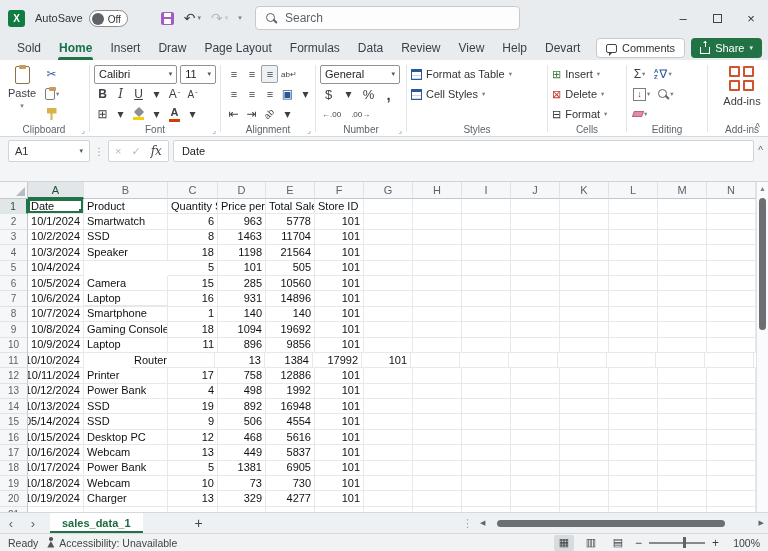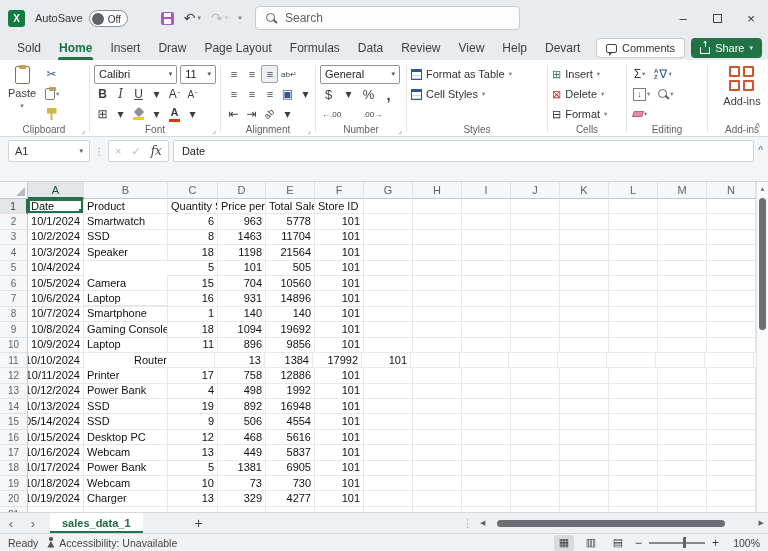--- a/index.html
+++ b/index.html
@@ -342,21 +342,21 @@
         <span>General</span>
         <span class="dd">▾</span>
       </span>
     </div>
     <div class="rrow" style="gap:3px;">
       <span class="rbtn" style="font-size:13px;">$</span>
       <span class="rbtn dd">▾</span>
       <span class="rbtn" style="font-size:13px;">%</span>
       <span class="rbtn" style="font-size:15px;font-weight:bold;">,</span>
     </div>
-    <div class="rrow" style="gap:18px;">
+    <div class="rrow" style="gap:6px;">
       <span class="rbtn tinytxt">←.00</span>
       <span class="rbtn tinytxt">.00→</span>
     </div>
     <span class="glabel">Number</span>
     <span class="launcher">⌟</span>
   </div>
   <div class="vsep"></div>
 
   <div class="rgroup" style="width:138px;">
     <div class="stylerow">
@@ -566,21 +566,21 @@
         <div class="gcell" style="width: 49px;"></div>
         <div class="gcell" style="width: 49px;"></div>
         <div class="gcell" style="width: 49px;"></div>
         <div class="gcell" style="width: 49px;"></div>
       </div>
       <div class="grow">
         <div class="gnum">6</div>
         <div class="gcell num" style="width: 56px;">10/5/2024</div>
         <div class="gcell" style="width: 84px;">Camera</div>
         <div class="gcell num" style="width: 50px;">15</div>
-        <div class="gcell num" style="width: 48px;">704</div>
+        <div class="gcell num" style="width: 48px;">285</div>
         <div class="gcell num" style="width: 49px;">10560</div>
         <div class="gcell num" style="width: 49px;">101</div>
         <div class="gcell" style="width: 49px;"></div>
         <div class="gcell" style="width: 49px;"></div>
         <div class="gcell" style="width: 49px;"></div>
         <div class="gcell" style="width: 49px;"></div>
         <div class="gcell" style="width: 49px;"></div>
         <div class="gcell" style="width: 49px;"></div>
         <div class="gcell" style="width: 49px;"></div>
         <div class="gcell" style="width: 49px;"></div>

